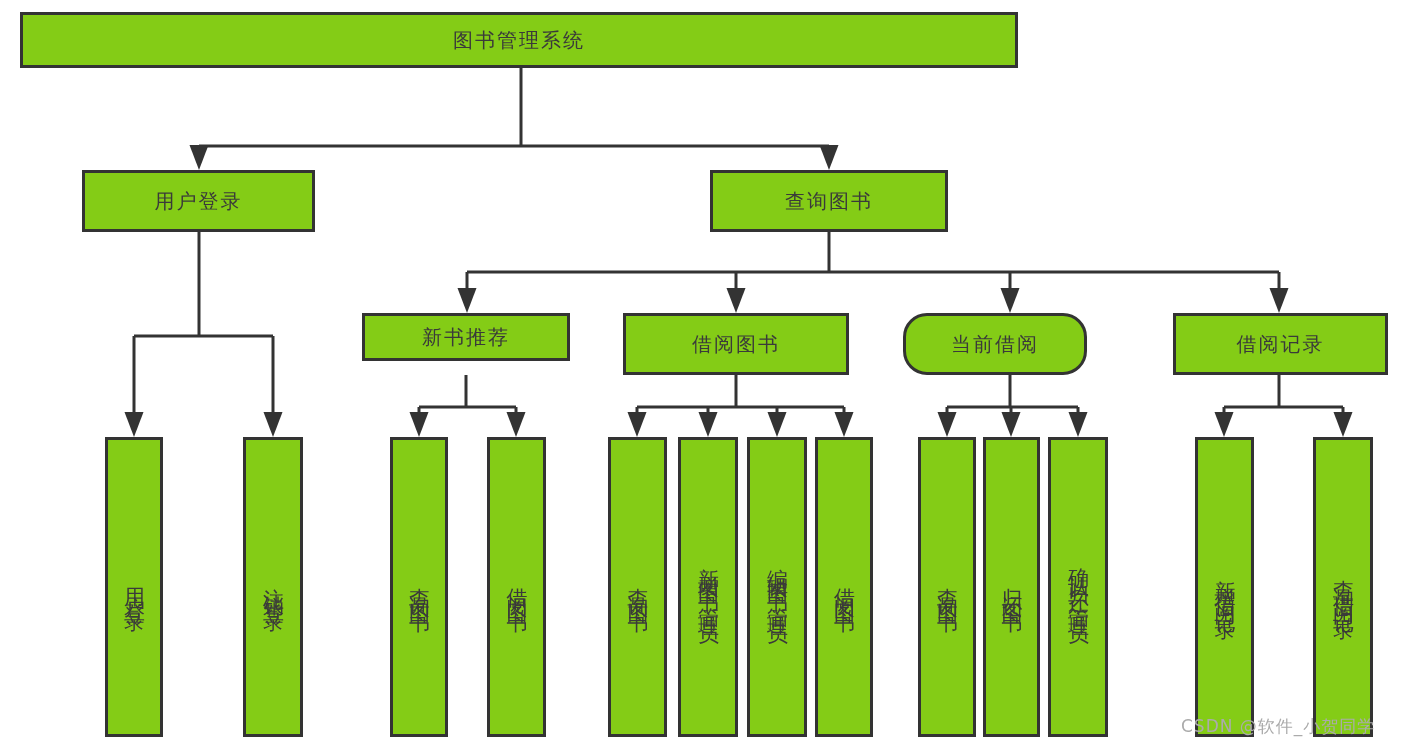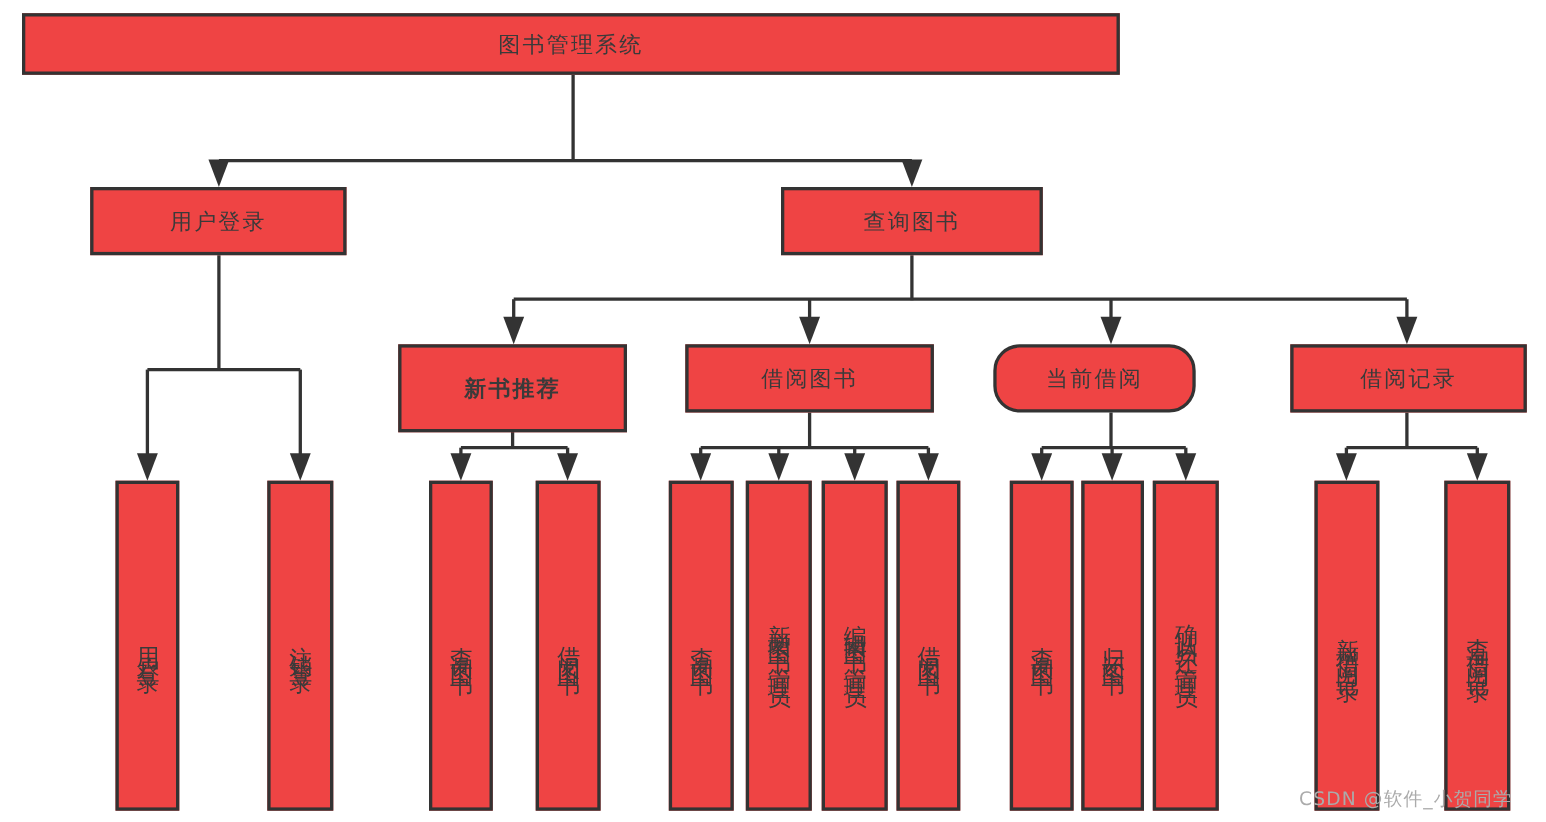--- a/index.html
+++ b/index.html
@@ -13,21 +13,21 @@
   }
   .connectors {
     position: absolute;
     left: 0; top: 0;
     z-index: 1;
   }
   .box {
     position: absolute;
     box-sizing: border-box;
     border: 3px solid #333333;
-    background: #ef4444;
+    background: #84cc16;
     display: flex;
     align-items: center;
     justify-content: center;
     color: #3a3a3a;
     z-index: 2;
   }
   .hbox span {
     font-size: 20px;
     letter-spacing: 2px;
     white-space: nowrap;
@@ -124,21 +124,21 @@
     <span>图书管理系统</span>
   </div>
 
   <div class="box hbox" style="left:82px; top:170px; width:233px; height:62px;">
     <span>用户登录</span>
   </div>
   <div class="box hbox" style="left:710px; top:170px; width:238px; height:62px;">
     <span>查询图书</span>
   </div>
 
-  <div class="box hbox" style="left:362px; top:313px; width:208px; height:80px;font-weight:bold;">
+  <div class="box hbox" style="left:362px; top:313px; width:208px; height:48px;">
     <span>新书推荐</span>
   </div>
   <div class="box hbox" style="left:623px; top:313px; width:226px; height:62px;">
     <span>借阅图书</span>
   </div>
   <div class="box hbox" style="left:903px; top:313px; width:184px; height:62px;border-radius:24px;">
     <span>当前借阅</span>
   </div>
   <div class="box hbox" style="left:1173px; top:313px; width:215px; height:62px;">
     <span>借阅记录</span>

